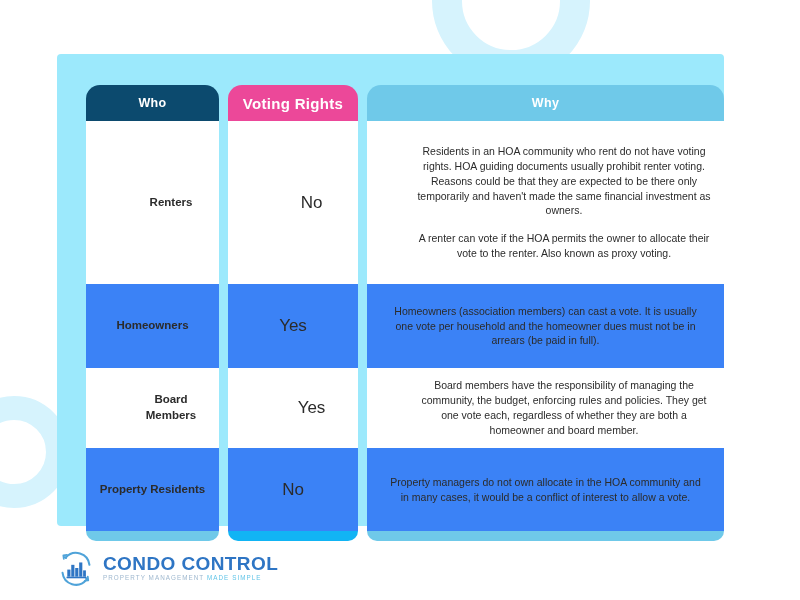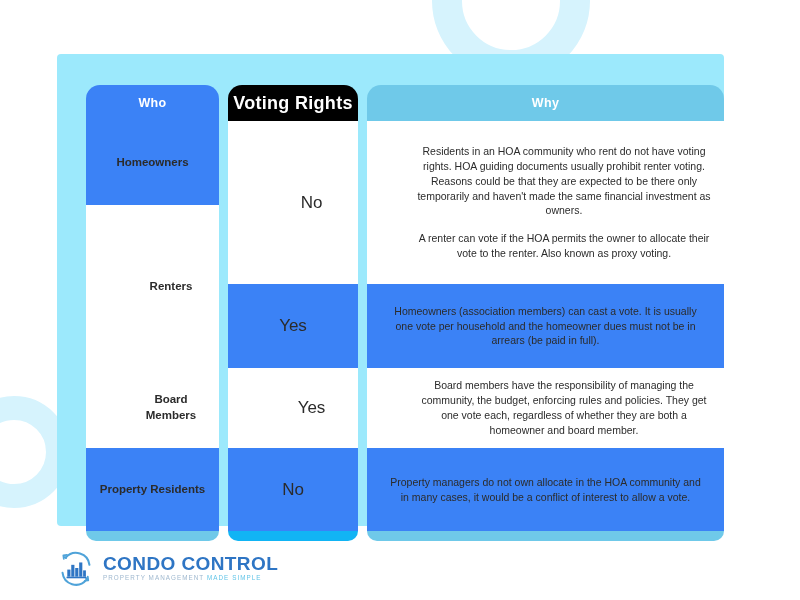--- a/index.html
+++ b/index.html
@@ -78,22 +78,22 @@
     display: flex;
     align-items: center;
     justify-content: center;
     border-radius: 14px 14px 0 0;
     color: #ffffff;
     font-weight: bold;
     font-size: 12.5px;
     letter-spacing: 0.3px;
     flex: 0 0 auto;
   }
-  .col-who   .col-header { background: #3b82f6; }
-  .col-vote  .col-header { background: #000000; font-size: 18px; }
+  .col-who   .col-header { background: #0c4a6e; }
+  .col-vote  .col-header { background: #ec4899; font-size: 15px; }
   .col-why   .col-header { background: #6FC9E9; }
 
   
   .col-body {
     flex: 1 1 auto;
     display: flex;
     flex-direction: column;
   }
 
   
@@ -179,25 +179,25 @@
   <div class="deco-ring" id="ring-top"></div>
   <div class="deco-ring" id="ring-left"></div>
 
   <div id="panel"></div>
 
   <div id="table">
 
     <div class="col col-who">
       <div class="col-header">Who</div>
       <div class="col-body">
+        <div class="cell plain r1">
+          <span class="who-label">Renters</span>
+        </div>
         <div class="cell shaded r2">
           <span class="who-label">Homeowners</span>
-        </div>
-        <div class="cell plain r1">
-          <span class="who-label">Renters</span>
         </div>
         <div class="cell plain r3">
           <span class="who-label">Board Members</span>
         </div>
         <div class="cell shaded r4">
           <span class="who-label">Property Residents</span>
         </div>
       </div>
       <div class="col-foot"></div>
     </div>

